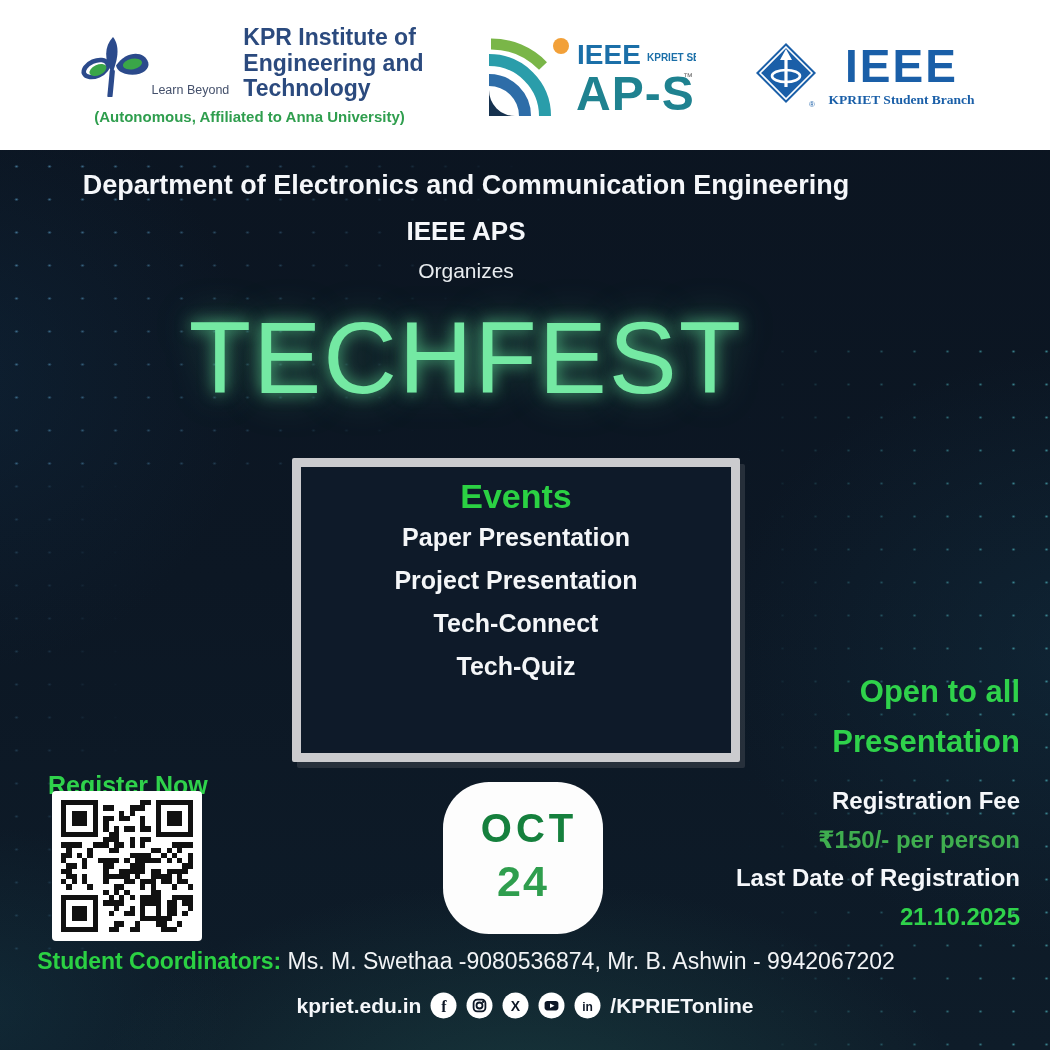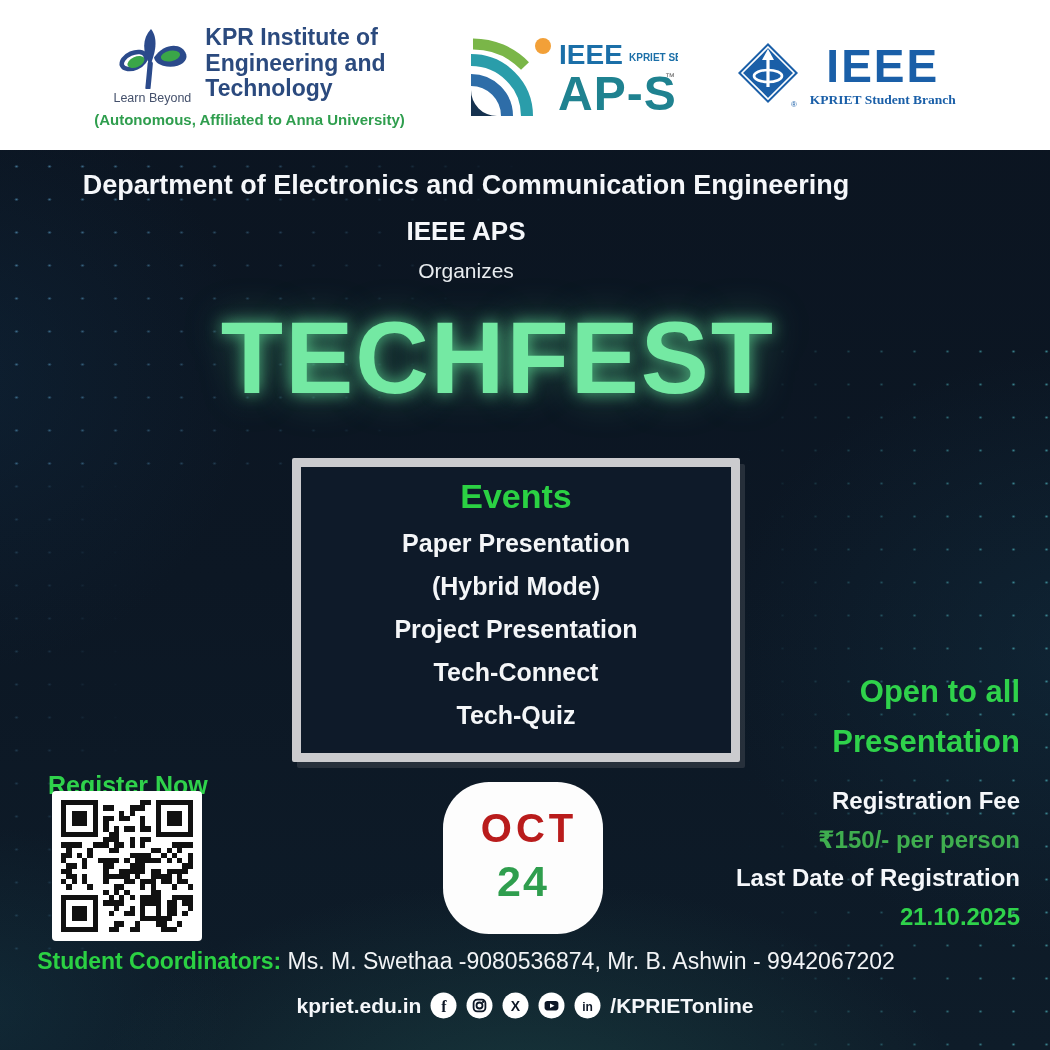--- a/index.html
+++ b/index.html
@@ -27,51 +27,51 @@
             mask-image:linear-gradient(to right, rgba(0,0,0,.9), transparent 85%);}
   .dots-right{right:0;top:335px;width:350px;height:715px;
     background-image:radial-gradient(3px 2.4px at 50% 50%, rgba(90,205,215,0.6), rgba(90,205,215,0.0) 72%);
     -webkit-mask-image:linear-gradient(to left, rgba(0,0,0,.95) 10%, transparent 88%);
             mask-image:linear-gradient(to left, rgba(0,0,0,.95) 10%, transparent 88%);}
   
   .header{position:absolute;left:0;top:0;width:1050px;height:150px;background:#ffffff;z-index:6;
     display:flex;align-items:center;justify-content:center;gap:58px;}
   .kpr-group{display:flex;flex-direction:column;align-items:center;}
   .kpr-row{display:flex;align-items:center;gap:14px;}
-  .kpr-logo-col{display:flex;flex-direction:column;align-items:flex-start;}
+  .kpr-logo-col{display:flex;flex-direction:row;align-items:flex-end;}
   .kpr-tagline{font-size:12.5px;color:#44506b;margin-top:2px;}
   .kpr-name{font-size:23px;font-weight:bold;color:#2b4a7e;line-height:1.12;}
   .kpr-subtitle{font-size:15px;font-weight:bold;color:#2f9e4e;margin-top:6px;}
   .aps-block svg, .ieee-block svg{display:block;}
   .ieee-block{display:flex;align-items:center;gap:10px;}
   .ieee-txt-col{display:flex;flex-direction:column;align-items:center;}
   .ieee-word{font-size:46px;font-weight:bold;color:#1a5fa8;letter-spacing:2px;line-height:1;}
   .ieee-branch{font-family:"Liberation Serif","DejaVu Serif",serif;font-weight:bold;
     font-size:13.5px;color:#1a5fa8;margin-top:3px;}
   
   .center-text{position:absolute;left:0;width:932px;text-align:center;z-index:5;}
   .department{top:170px;font-size:27px;font-weight:bold;color:#f5f7fa;}
   .society{top:216px;font-size:26px;font-weight:bold;color:#f5f7fa;}
   .organizes{top:259px;font-size:21px;color:#e8ecef;}
-  .techfest{top:298px;font-size:102px;font-weight:bold;letter-spacing:2px;color:#74e9a3;line-height:120px;
-    text-shadow:0 0 16px rgba(102,232,158,0.75),0 0 42px rgba(102,232,158,0.40);padding-left:32px;}
+  .techfest{top:298px;font-size:102px;font-weight:normal;letter-spacing:2px;color:#74e9a3;line-height:120px;
+    text-shadow:0 0 16px rgba(102,232,158,0.75),0 0 42px rgba(102,232,158,0.40);}
   
   .events-box{position:absolute;left:292px;top:458px;width:430px;height:276px;z-index:5;
     background:#0e1a29;border:9px solid #cbcbce;border-radius:2px;
     box-shadow:5px 6px 0 rgba(70,78,86,0.45);text-align:center;padding-top:10px;}
-  .events-heading{font-size:34px;font-weight:bold;color:#2bd143;margin-bottom:6px;}
+  .events-heading{font-size:34px;font-weight:bold;color:#2bd143;}
   .event-item{font-size:25px;font-weight:bold;color:#f4f6f8;line-height:43px;}
   
   .register-now{position:absolute;left:48px;top:771px;font-size:25px;font-weight:bold;color:#2fd24b;z-index:5;}
   .qr-box{position:absolute;left:52px;top:791px;width:132px;height:132px;background:#ffffff;
     border-radius:4px;padding:9px;z-index:5;}
   .qr-box svg{width:132px;height:132px;display:block;}
   .date-badge{position:absolute;left:443px;top:782px;width:160px;height:152px;background:#fdfdfd;
     border-radius:46px;z-index:5;text-align:center;box-sizing:border-box;padding-top:20px;}
-  .date-month{font-size:40px;font-weight:bold;letter-spacing:4px;color:#b91c1c;line-height:52px;padding-left:12px;}
+  .date-month{font-size:40px;font-weight:bold;letter-spacing:4px;color:#15803d;line-height:52px;padding-left:12px;}
   .date-day{font-size:43px;font-weight:bold;letter-spacing:2px;color:#2f9e4e;line-height:54px;}
   .right-details{position:absolute;right:30px;z-index:5;text-align:right;white-space:nowrap;}
   .open1{top:674px;font-size:31px;font-weight:bold;color:#2fd24b;}
   .open2{top:724px;font-size:31px;font-weight:bold;color:#2fd24b;}
   .fee-label{top:787px;font-size:24px;font-weight:bold;color:#f5f7fa;}
   .fee-value{top:826px;font-size:24px;font-weight:bold;color:#3fae4f;}
   .lastdate-label{top:864px;font-size:24px;font-weight:bold;color:#f5f7fa;}
   .lastdate-value{top:903px;font-size:24px;font-weight:bold;color:#2fd24b;}
   
   .coordinators{top:948px;font-size:23px;color:#f2f4f6;}
@@ -144,21 +144,20 @@
   </div>
 
   <div class="center-text department">Department of Electronics and Communication Engineering</div>
   <div class="center-text organizes">Organizes</div>
   <div class="center-text society">IEEE APS</div>
   <div class="center-text techfest">TECHFEST</div>
 
   <div class="events-box">
     <div class="events-heading">Events</div>
     <div class="event-item">Paper Presentation</div>
-    <div class="event-item">(Hybrid Mode)</div>
     <div class="event-item">Project Presentation</div>
     <div class="event-item">Tech-Connect</div>
     <div class="event-item">Tech-Quiz</div>
   </div>
 
   <div class="register-now">Register Now</div>
   <div class="qr-box">
     <svg id="qr-svg" viewBox="0 0 25 25" shape-rendering="crispEdges">
         <rect x="0" y="0" width="25" height="25" fill="#ffffff"></rect>
         <rect x="0" y="0" width="7" height="7" fill="#111"></rect>

